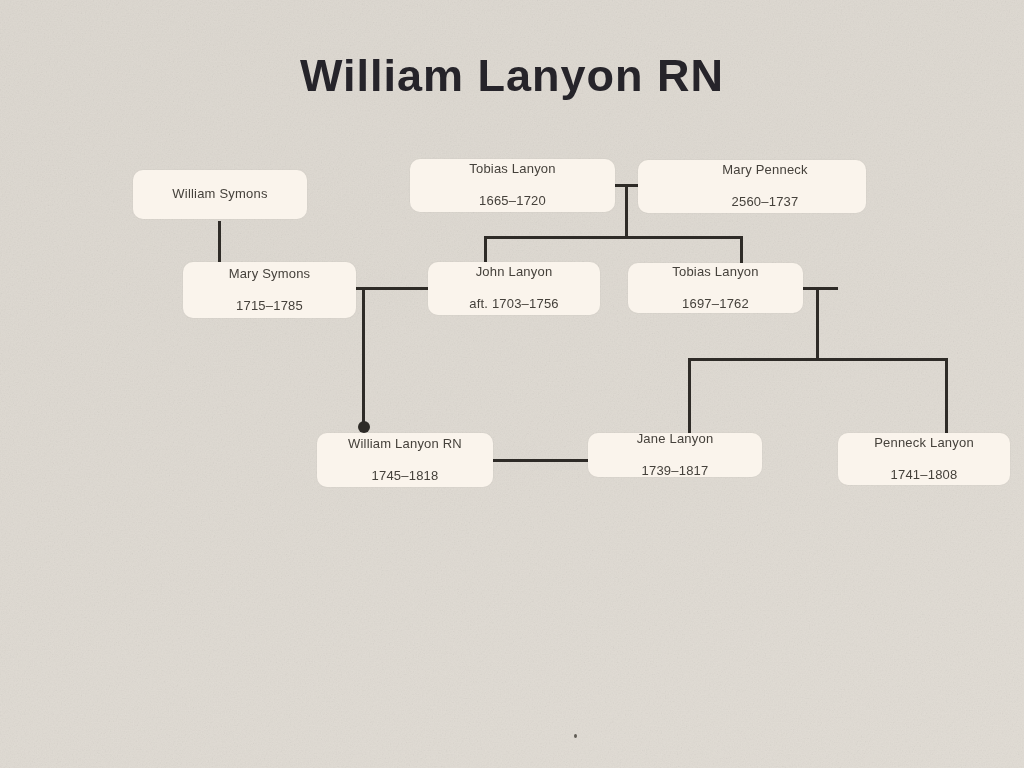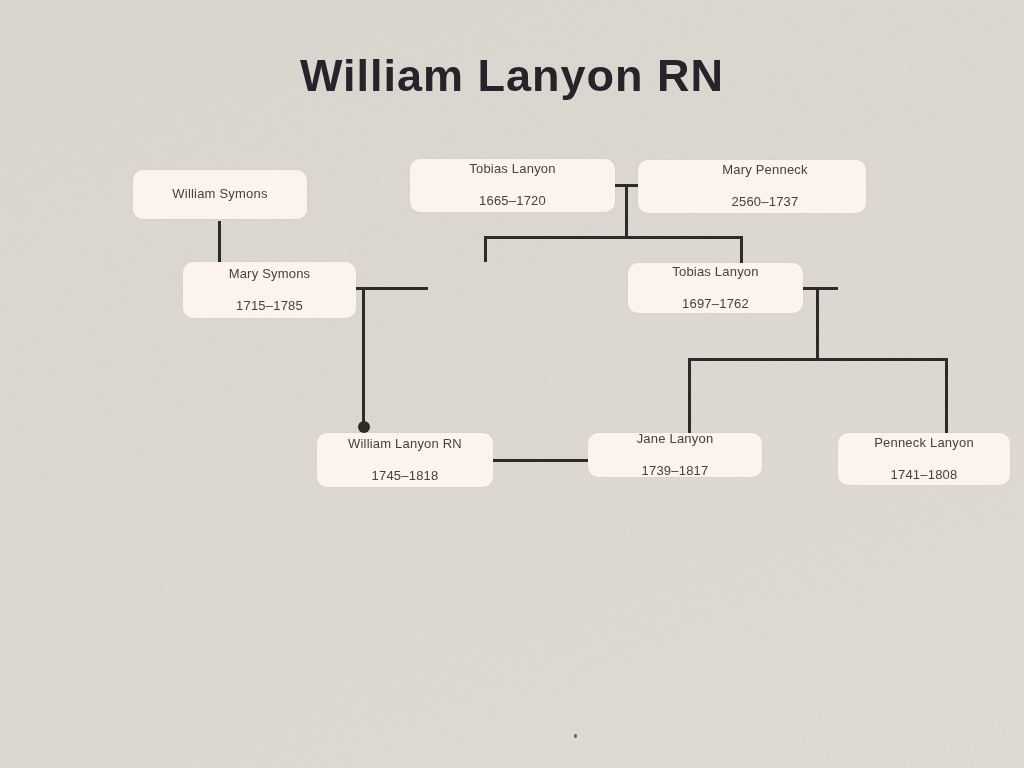--- a/index.html
+++ b/index.html
@@ -119,20 +119,24 @@
   <div class="node" style="left:638px; top:160px; width:202px; height:53px;padding-left:26px;">
     <div class="name">Mary Penneck</div>
     <div class="dates">2560–1737</div>
   </div>
 
   <div class="node" style="left:135px; top:262px; width:173px; height:56px;margin-left:48px;">
     <div class="name">Mary Symons</div>
     <div class="dates">1715–1785</div>
   </div>
 
+  <div class="node" style="left:428px; top:262px; width:172px; height:53px;">
+    <div class="name">John Lanyon</div>
+    <div class="dates">aft. 1703–1756</div>
+  </div>
 
   <div class="node" style="left:628px; top:263px; width:175px; height:50px;">
     <div class="name">Tobias Lanyon</div>
     <div class="dates">1697–1762</div>
   </div>
 
 
   <div class="node" style="left:317px; top:433px; width:176px; height:54px;">
     <div class="name">William Lanyon RN</div>
     <div class="dates">1745–1818</div>

